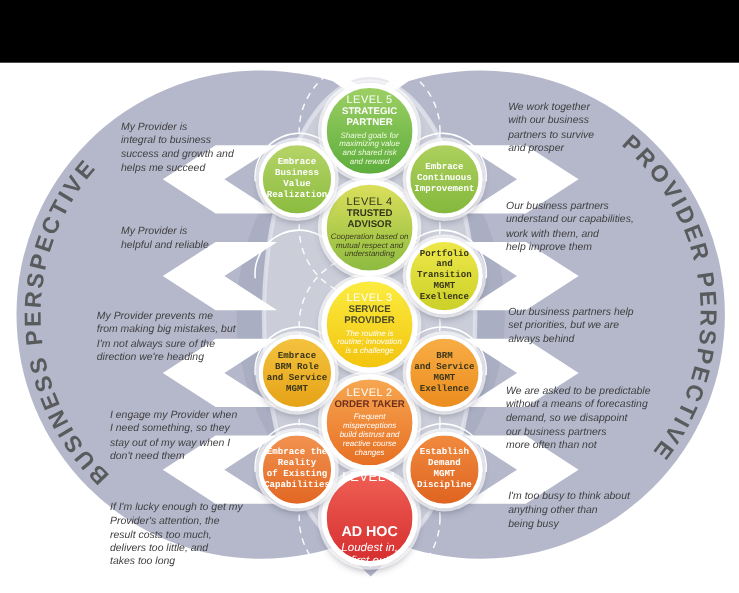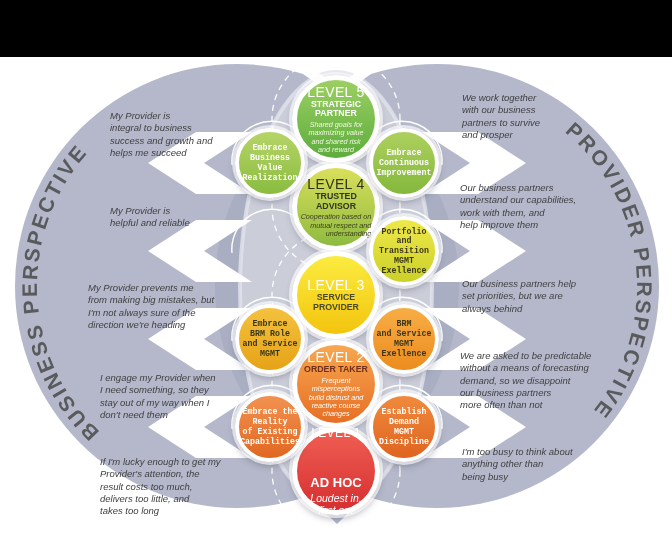--- a/index.html
+++ b/index.html
@@ -8,27 +8,27 @@
   .topbar{position:absolute;left:0;top:0;width:672px;height:57px;background:#000;}
   .bg{position:absolute;left:0;top:0;}
   
   .circle{position:absolute;box-sizing:border-box;border-radius:50%;
           display:flex;flex-direction:column;align-items:center;justify-content:center;
           text-align:center;white-space:pre-line;
           box-shadow:0 0 0 3px rgba(255,255,255,.65), 0 4px 7px rgba(60,60,85,.38);}
   .main{width:88px;height:88px;border:5px solid #fff;left:292px;}
   .sat{width:70px;height:70px;border:4px solid #fff;font-weight:bold;
        font-size:8.3px;line-height:1.18;font-family:Liberation Mono, monospace;}
-  .lv-label{font-size:14px;letter-spacing:.4px;}
+  .lv-label{font-size:10px;letter-spacing:.4px;}
   .lv-title{font-size:8.8px;font-weight:bold;line-height:1.1;white-space:pre-line;}
   .lv-desc{font-size:7.2px;line-height:1.15;margin-top:2px;white-space:pre-line;font-style:italic;}
   .lv5{background:linear-gradient(#9ccf63,#5dad3d);}
   .lv5 .lv-label,.lv5 .lv-title{color:#fff;} .lv5 .lv-desc{color:#eef9dd;}
   .lv4{background:linear-gradient(#dadf5b,#8dbb40);}
-  .lv4 .lv-label,.lv4 .lv-title{color:#33331a;} .lv4 .lv-desc{color:#3d3d20;text-align:right;}
+  .lv4 .lv-label,.lv4 .lv-title{color:#33331a;} .lv4 .lv-desc{color:#3d3d20;}
   .lv3{background:linear-gradient(#fbec40,#f3c40e);}
   .lv3 .lv-label{color:#fff;} .lv3 .lv-title{color:#4a4a28;} .lv3 .lv-desc{color:#fff;}
   .lv2{background:linear-gradient(#f7a751,#e76f24);}
   .lv2 .lv-label{color:#fff;} .lv2 .lv-title{color:#6f2f1a;} .lv2 .lv-desc{color:#fff;}
   .lv1{background:linear-gradient(#ef5e53,#d62f30);}
   .lv1 .lv-label{color:#fff;font-size:12px;} .lv1 .lv-title{color:#fff;font-size:13px;margin-top:36px;}
   .lv1 .lv-desc{color:#fff;font-size:10.5px;line-height:1.15;}
   .s-white{color:#fff;} .s-dark{color:#38351a;}
   .s1l{background:linear-gradient(#b6d468,#8abc3f);left:235px;top:128px;}
   .s1r{background:linear-gradient(#aed05e,#84b83c);left:369px;top:128px;}
@@ -126,20 +126,23 @@
     <div class="lv-title">TRUSTED
 ADVISOR</div>
     <div class="lv-desc">Cooperation based on
 mutual respect and
 understanding</div>
   </div>
   <div class="circle main lv3" style="top:251px">
     <div class="lv-label">LEVEL 3</div>
     <div class="lv-title">SERVICE
 PROVIDER</div>
+    <div class="lv-desc">The routine is
+routine; innovation
+is a challenge</div>
   </div>
   <div class="circle main lv2" style="top:340px">
     <div class="lv-label">LEVEL 2</div>
     <div class="lv-title">ORDER TAKER</div>
     <div class="lv-desc">Frequent
 misperceptions
 build distrust and
 reactive course
 changes</div>
   </div>

